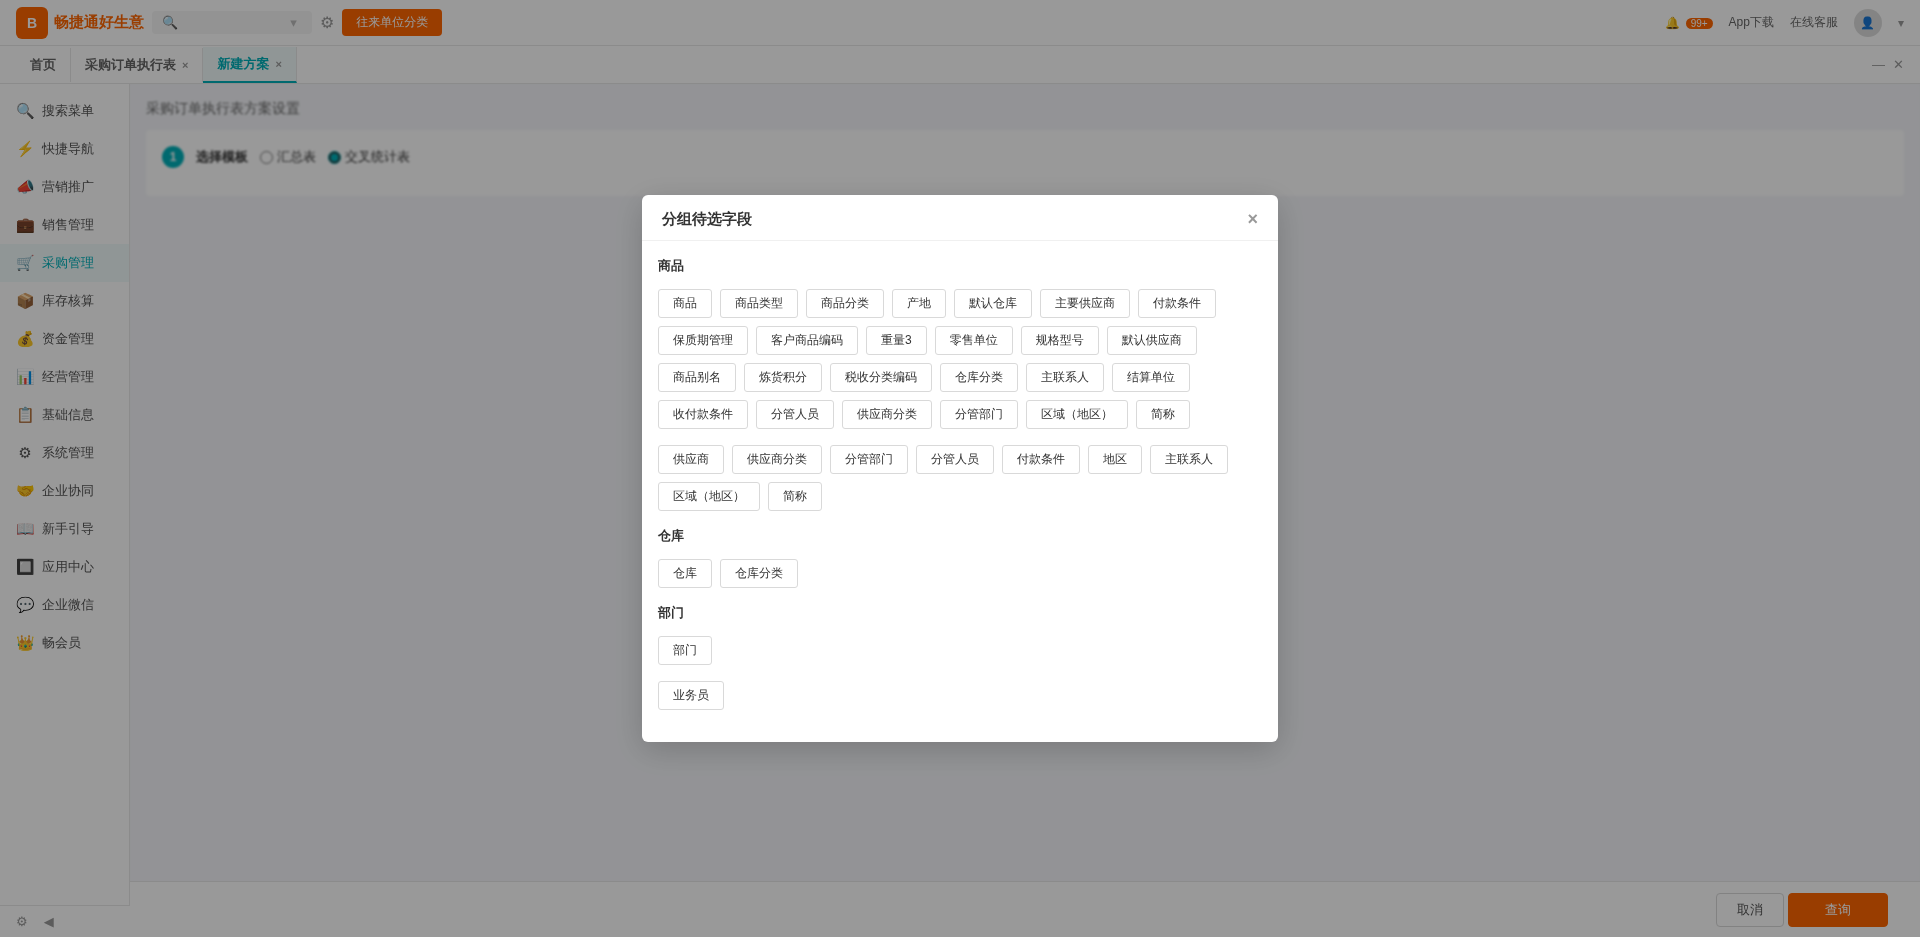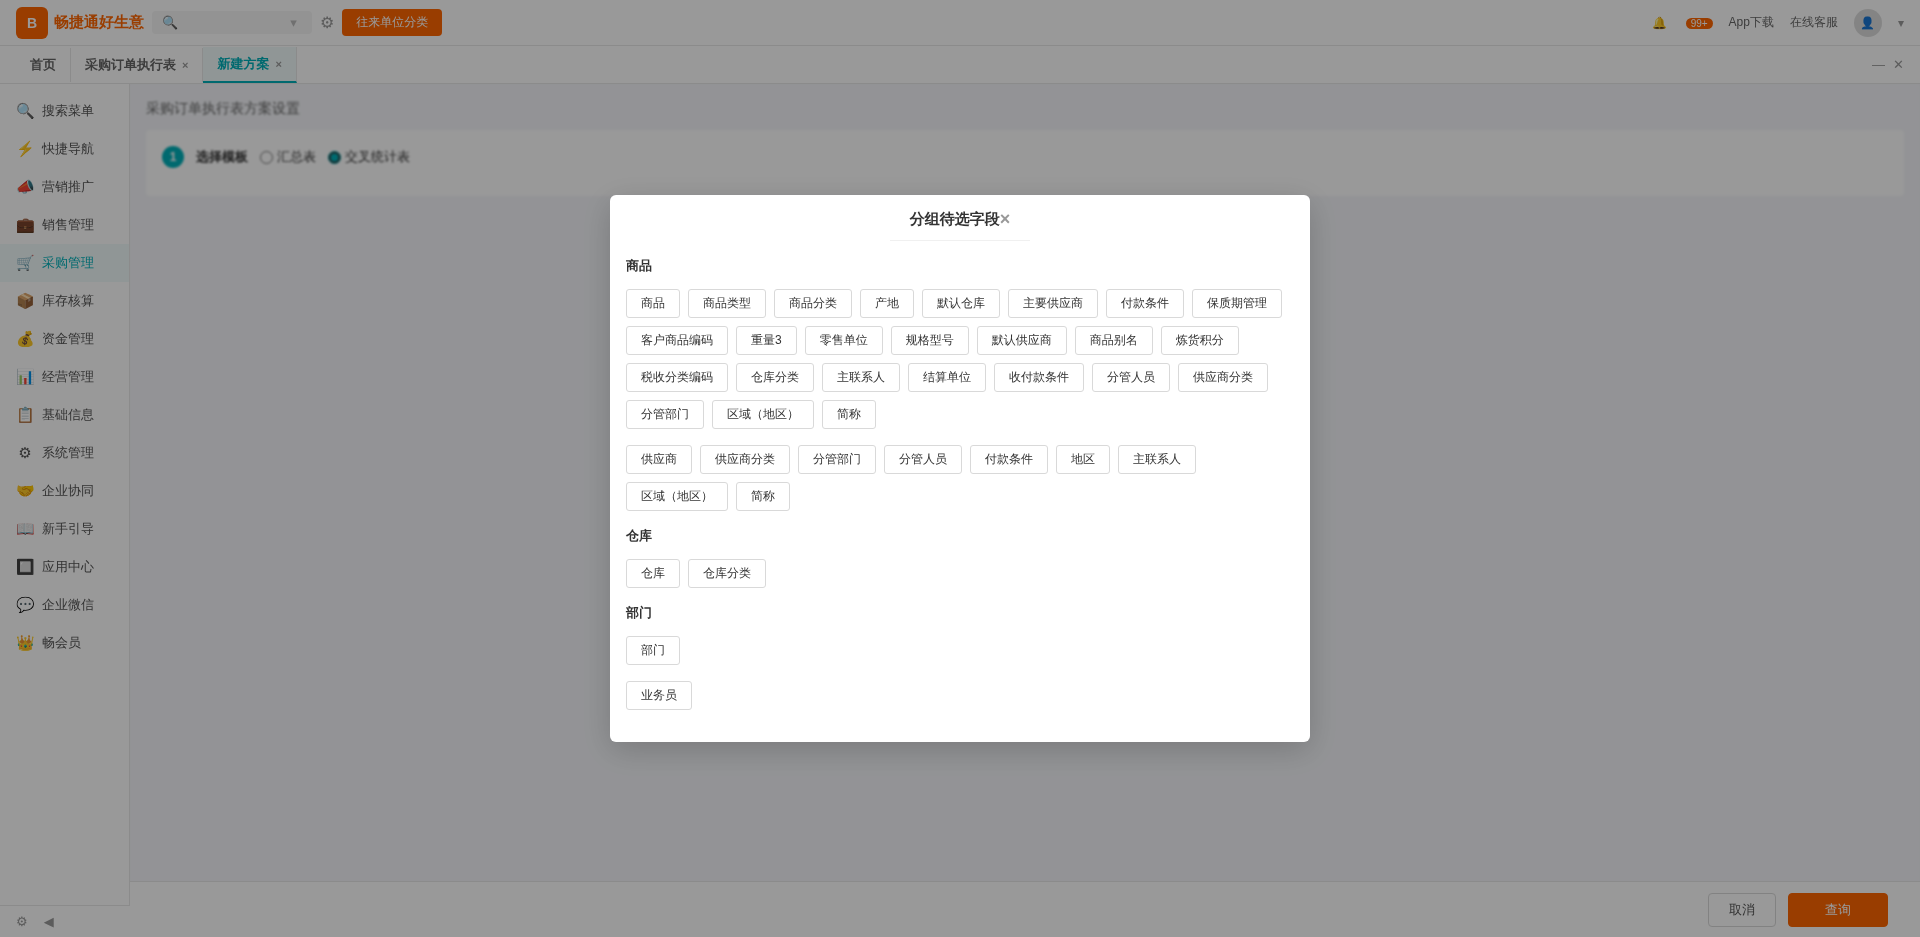--- a/index.html
+++ b/index.html
@@ -16,21 +16,21 @@
       border-bottom: 1px solid #e8e8e8;
       position: fixed; top: 0; left: 0; right: 0; z-index: 100;
     }
     .header-left { display: flex; align-items: center; gap: 8px; }
     .logo { display: flex; align-items: center; gap: 6px; color: #f60; font-weight: bold; font-size: 15px; }
     .logo-icon { width: 32px; height: 32px; background: #f60; border-radius: 6px; display: flex; align-items: center; justify-content: center; color: #fff; font-size: 14px; font-weight: bold; }
     .header-search { display: flex; align-items: center; background: #f5f5f5; border-radius: 4px; padding: 4px 10px; gap: 6px; min-width: 160px; }
     .header-search input { border: none; background: transparent; outline: none; font-size: 12px; width: 120px; }
     .header-btn { background: #f60; color: #fff; border: none; border-radius: 4px; padding: 5px 14px; cursor: pointer; font-size: 12px; }
     .header-right { display: flex; align-items: center; gap: 16px; font-size: 12px; color: #666; }
-    .badge { background: #f60; color: #fff; border-radius: 10px; padding: 0 5px; font-size: 10px; margin-left: 15px; }
+    .badge { background: #f60; color: #fff; border-radius: 10px; padding: 0 5px; font-size: 10px; margin-left: 2px; }
     .avatar { width: 28px; height: 28px; border-radius: 50%; background: #ddd; display: flex; align-items: center; justify-content: center; color: #999; }
 
     
     .tabs-bar {
       height: 38px;
       background: #fff;
       display: flex;
       align-items: center;
       padding: 0 16px;
       border-bottom: 1px solid #e8e8e8;
@@ -86,27 +86,26 @@
     .overlay {
       position: fixed; top: 0; left: 0; right: 0; bottom: 0;
       background: rgba(0,0,0,0.4); z-index: 200;
       display: flex; align-items: center; justify-content: center;
     }
 
     
     .modal {
       background: #fff;
       border-radius: 6px;
-      width: 700px;
+      width: 636px;
       max-height: 580px;
       display: flex;
       flex-direction: column;
       box-shadow: 0 8px 32px rgba(0,0,0,0.18);
       position: relative;
-      align-items: center;
     }
     .modal-header {
       display: flex; align-items: center; justify-content: space-between;
       padding: 14px 20px 10px 20px;
       border-bottom: 1px solid #f0f0f0;
       font-size: 15px; font-weight: bold; color: #333;
       flex-shrink: 0;
     }
     .modal-close { cursor: pointer; color: #999; font-size: 18px; }
     .modal-body {
@@ -130,21 +129,21 @@
     
     .modal-body::-webkit-scrollbar { width: 6px; }
     .modal-body::-webkit-scrollbar-track { background: #f5f5f5; }
     .modal-body::-webkit-scrollbar-thumb { background: #ccc; border-radius: 3px; }
 
     
     .bottom-bar {
       position: fixed; bottom: 0; right: 0; left: 130px;
       height: 56px; background: #fff; border-top: 1px solid #e8e8e8;
       display: flex; align-items: center; justify-content: flex-end;
-      padding: 0 32px; gap: 12px; z-index: 95;
+      padding: 0 32px; gap: 4px; z-index: 95;
     }
     .btn-default { background: #fff; border: 1px solid #d9d9d9; color: #555; border-radius: 4px; padding: 7px 20px; cursor: pointer; font-size: 13px; }
     .btn-primary { background: #f60; border: 1px solid #f60; color: #fff; border-radius: 4px; padding: 7px 36px; cursor: pointer; font-size: 13px; }
   </style>
 </head>
 <body>
 
 <div class="header">
   <div class="header-left">
     <div class="logo">

